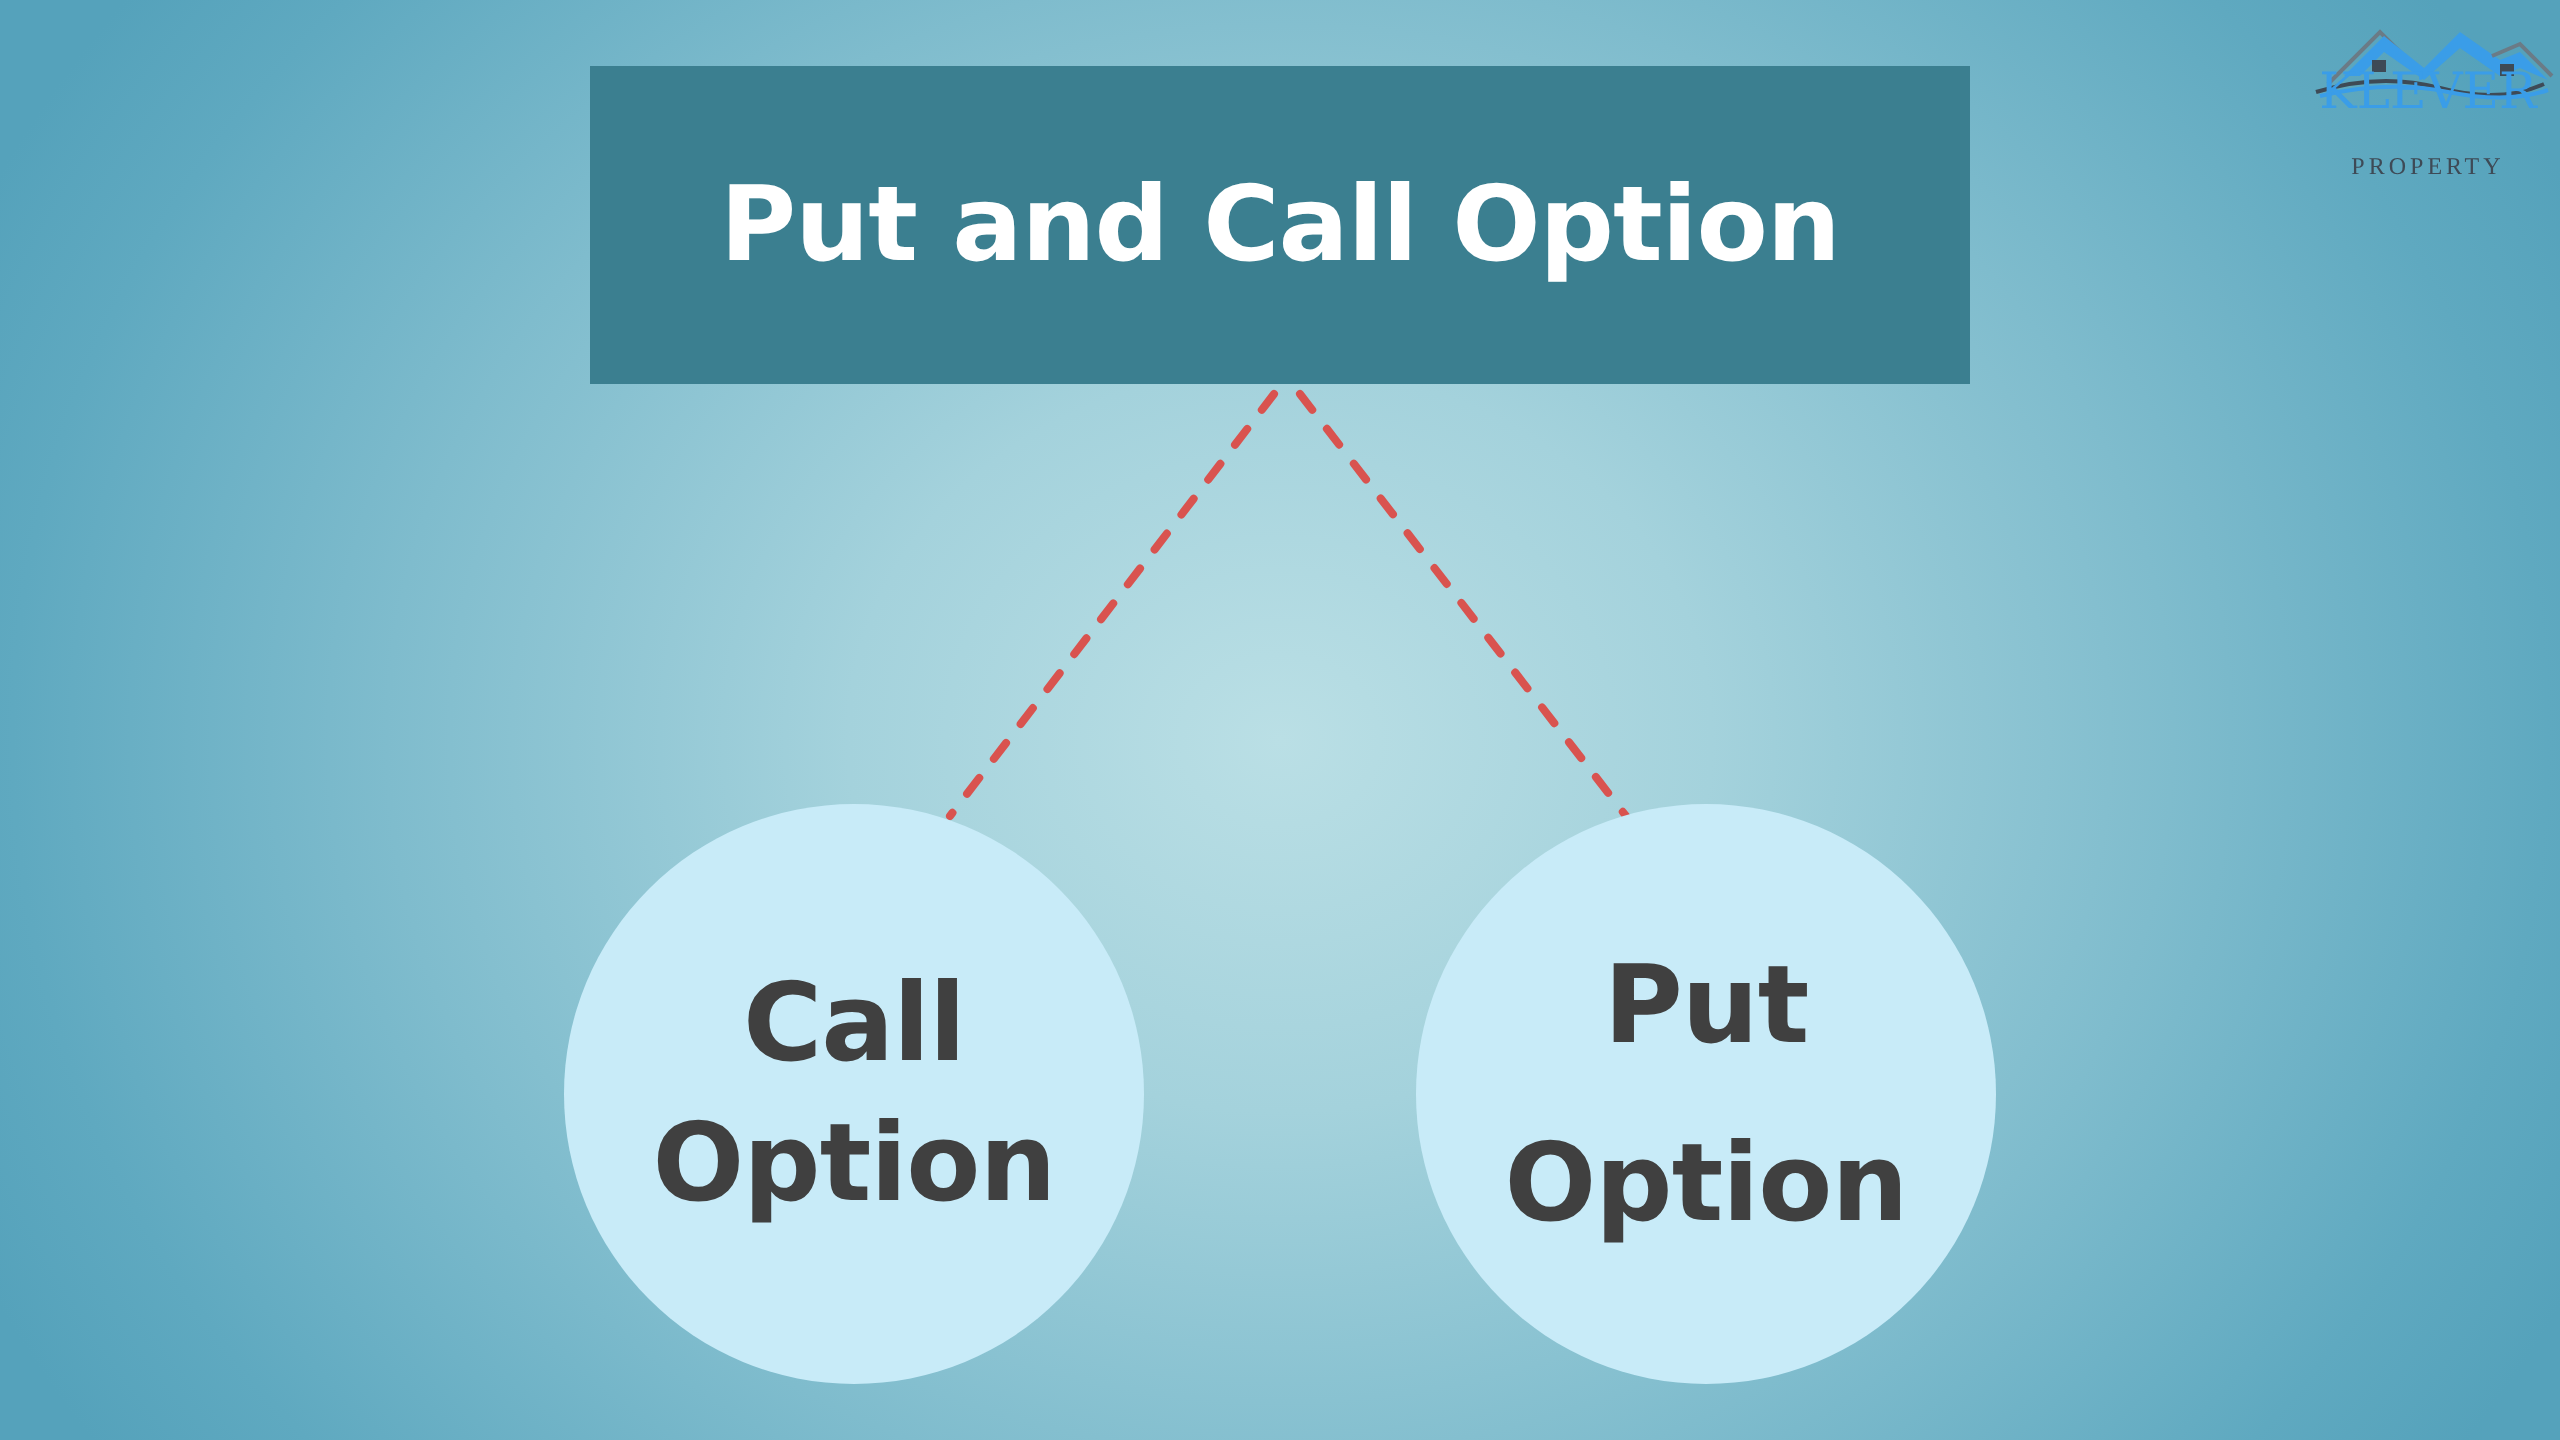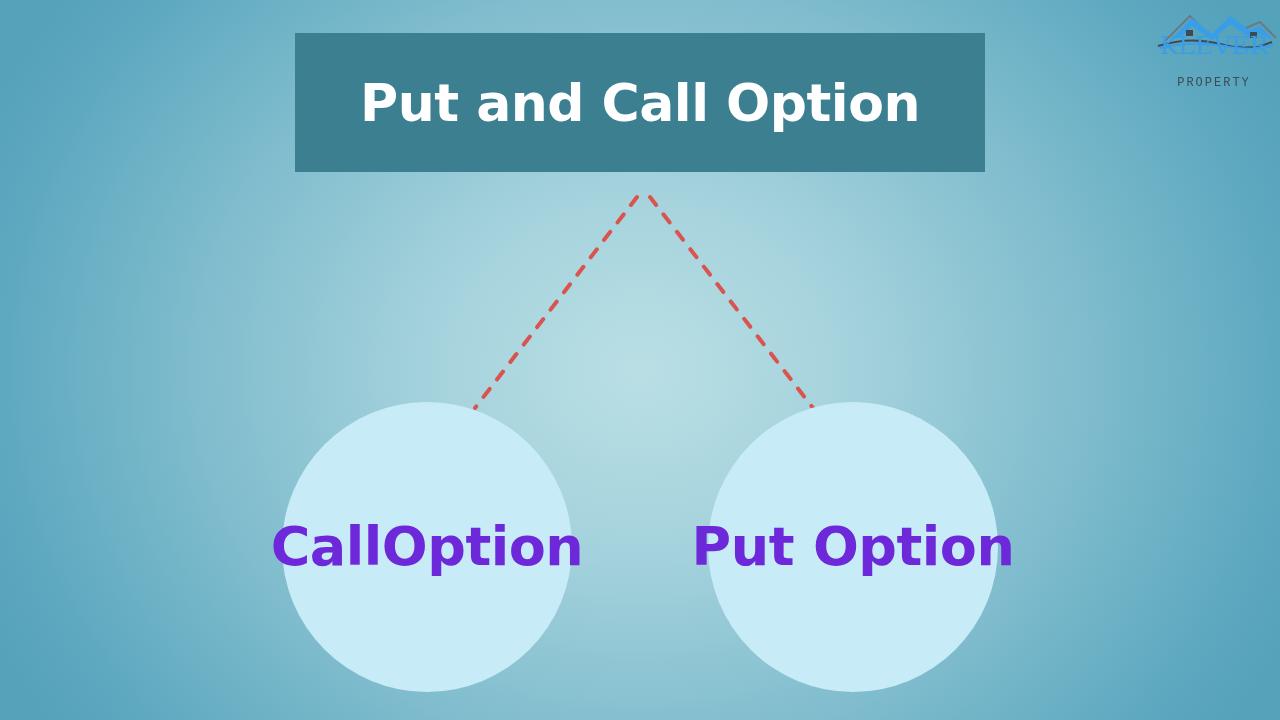--- a/index.html
+++ b/index.html
@@ -2,49 +2,49 @@
 <html><head>
   <meta charset="utf-8">
   <style>
     html, body { margin: 0; padding: 0; }
     body {
       width: 1280px; height: 720px; overflow: hidden; position: relative;
       background: radial-gradient(ellipse 720px 620px at 640px 370px, #badfe5 0%, #a4d2dc 30%, #7fbccd 62%, #5fa9c0 88%, #55a2bb 100%);
       font-family: "DejaVu Sans", "Liberation Sans", sans-serif;
     }
     .title-box {
-      position: absolute; left: 295px; top: 33px; width: 690px; height: 139px;
+      position: absolute; left: 295px; top: 33px; width: 690px; height: 159px;
       background: #3b7f90;
       display: flex; align-items: center; justify-content: center;
     }
     .title-text {
       color: #ffffff; font-weight: bold; font-size: 52px; letter-spacing: -0.5px;
     }
     svg.connectors { position: absolute; left: 0; top: 0; }
     .circle {
       position: absolute; width: 290px; height: 290px; border-radius: 50%;
       background: #c8ebf8;
-      display: flex; align-items: center; justify-content: center;
-      color: #6d28d9; font-weight: bold; font-size: 54px; line-height: 70px;
+      display: flex; flex-direction: column; align-items: center; justify-content: center;
+      color: #404040; font-weight: bold; font-size: 54px; line-height: 70px;
       text-align: center; letter-spacing: -0.5px;
     }
     .circle.left { left: 282px; top: 402px; }
     .circle.right { left: 708px; top: 402px; gap: 19px; }
     .circle span { display: block; }
     .logo {
       position: absolute; left: 1150px; top: 8px; width: 128px; height: 84px;
     }
     .logo-word {
       position: absolute; left: 0; top: 24px; width: 128px; text-align: center;
       font-family: "DejaVu Serif", "Liberation Serif", serif;
       color: #3a9de8; font-size: 25px; letter-spacing: 0px; line-height: 28px;
     }
     .logo-sub {
       position: absolute; left: 0; top: 68px; width: 128px; text-align: center;
-      font-family: Liberation Mono, monospace;
+      font-family: Liberation Serif, serif;
       color: #3e4a56; font-size: 12px; letter-spacing: 2px; line-height: 14px;
     }
     .logo svg { position: absolute; left: 0; top: 0; }
   </style>
 </head>
 <body>
 
 <div class="logo">
   <svg width="128" height="44" viewBox="0 0 128 44">
 

